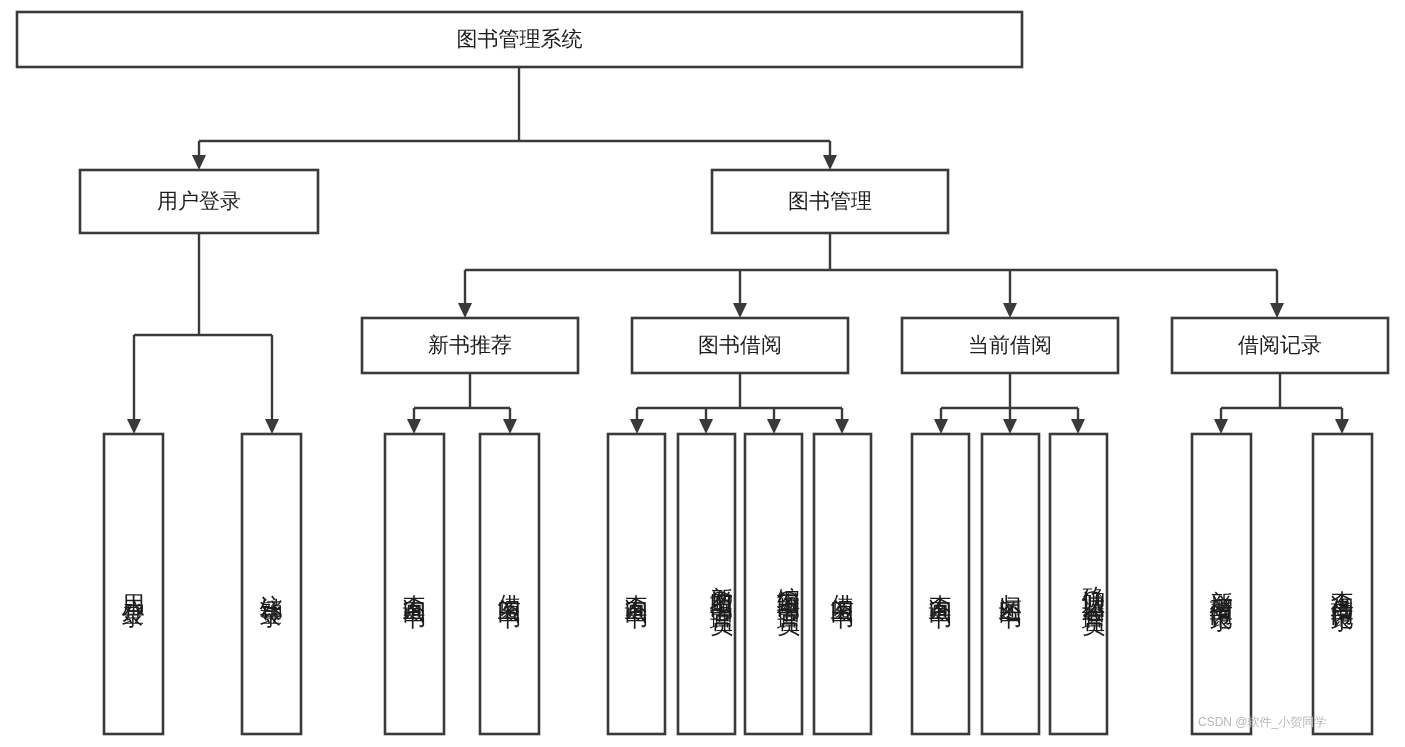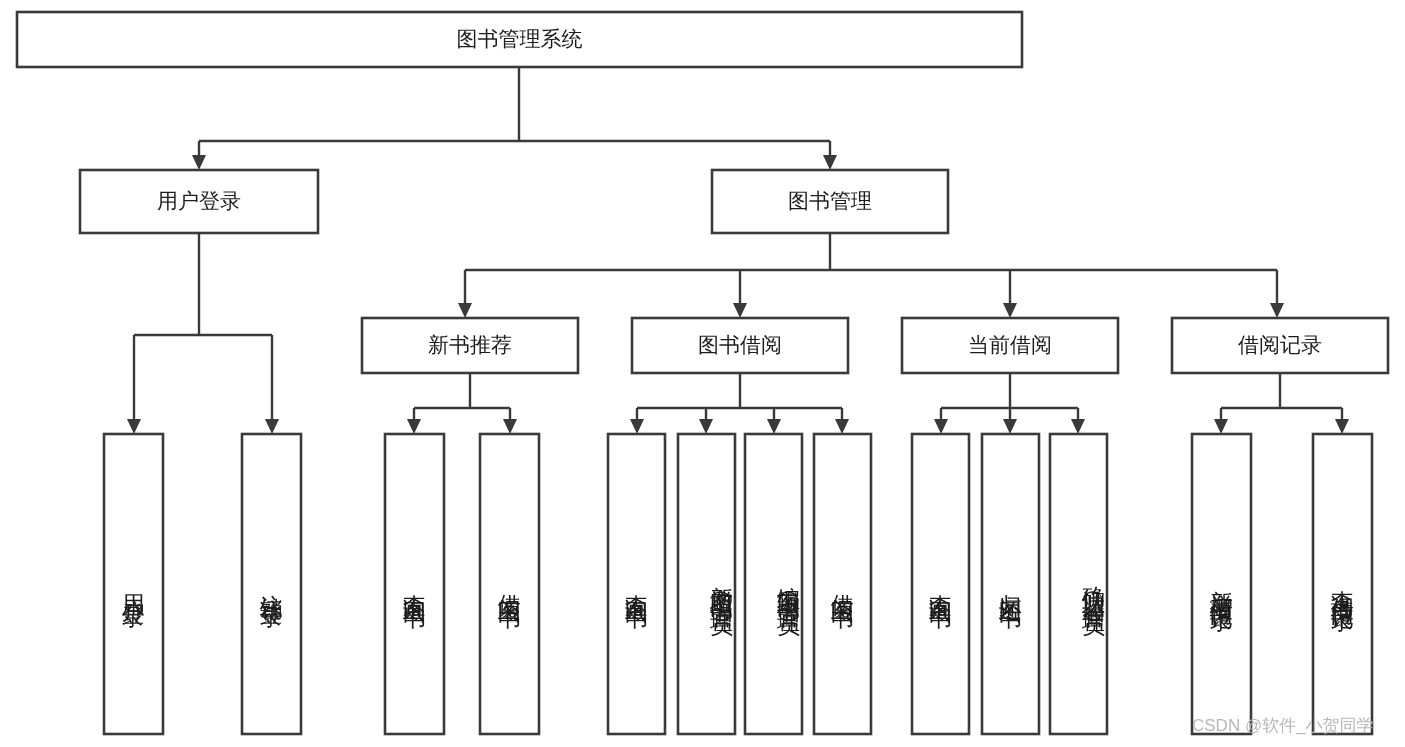--- a/index.html
+++ b/index.html
@@ -67,24 +67,25 @@
     letter-spacing: 4px;
     color: #1c1c1c;
     white-space: nowrap;
     pointer-events: none;
   }
   .watermark {
     position: absolute;
     left: 1192px;
     top: 714px;
     font-family: "Liberation Sans", "DejaVu Sans", sans-serif;
-    font-size: 17px;
+    font-size: 12px;
     color: #b7b7b7;
     white-space: nowrap;
     user-select: none;
+    padding-left: 6px;
   }
 </style>
 </head>
 <body>
 
 <div id="diagram-root">
 
   <svg class="diagram-canvas" viewBox="0 0 1405 747">
     <defs>
       <marker id="arrow" viewBox="0 0 12 14" refX="6" refY="13" markerWidth="12" markerHeight="14" orient="auto-start-reverse">

